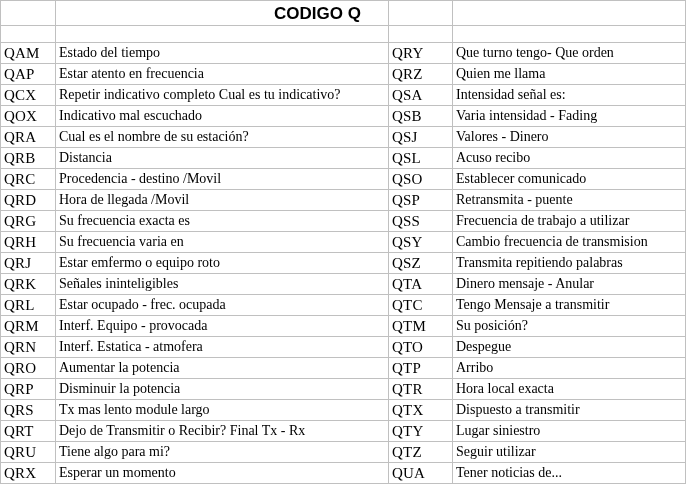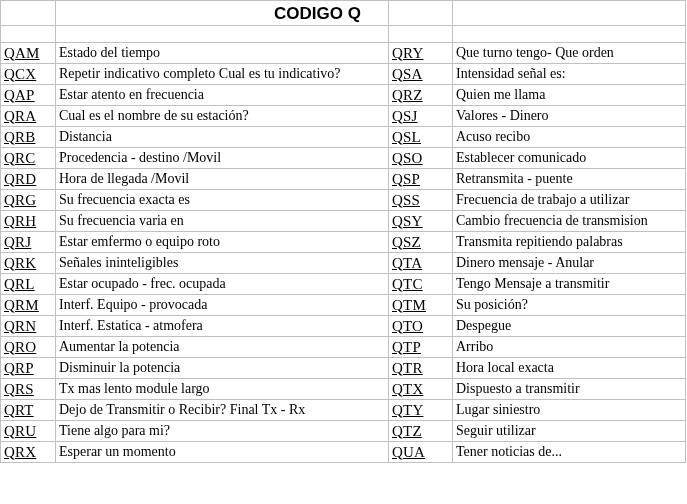--- a/index.html
+++ b/index.html
@@ -31,21 +31,20 @@
       font-size: 14px;
       color: #000000;
       line-height: 1;
     }
     .sheet tr.title-row td { height: 23px; margin-top: 12px; }
     .sheet tr.blank-row td { height: 16px; }
     .sheet tr.data-row td { height: 20px; }
     .sheet td.code {
       font-size: 15px;
       letter-spacing: 0.2px;
-      text-decoration: underline;
     }
     .sheet td.title-cell {
       font-family: "Liberation Sans", "DejaVu Sans", sans-serif;
       font-weight: bold;
       font-size: 17px;
       text-align: right;
       padding-right: 27px;
       padding-top: 1px;
       vertical-align: middle;
     }
@@ -77,30 +76,36 @@
       <td></td>
       <td></td>
     </tr>
   <tr class="data-row">
         <td class="code">QAM</td>
         <td class="meaning">Estado del tiempo</td>
         <td class="code">QRY</td>
         <td class="meaning">Que turno tengo- Que orden</td>
       </tr>
       <tr class="data-row">
+        <td class="code">QAP</td>
+        <td class="meaning">Estar atento en frecuencia</td>
+        <td class="code">QRZ</td>
+        <td class="meaning">Quien me llama</td>
+      </tr>
+      <tr class="data-row">
         <td class="code">QCX</td>
         <td class="meaning">Repetir indicativo completo Cual es tu indicativo?</td>
         <td class="code">QSA</td>
         <td class="meaning">Intensidad señal es:</td>
       </tr>
       <tr class="data-row">
-        <td class="code">QAP</td>
-        <td class="meaning">Estar atento en frecuencia</td>
-        <td class="code">QRZ</td>
-        <td class="meaning">Quien me llama</td>
+        <td class="code">QOX</td>
+        <td class="meaning">Indicativo mal escuchado</td>
+        <td class="code">QSB</td>
+        <td class="meaning">Varia intensidad - Fading</td>
       </tr>
       <tr class="data-row">
         <td class="code">QRA</td>
         <td class="meaning">Cual es el nombre de su estación?</td>
         <td class="code">QSJ</td>
         <td class="meaning">Valores - Dinero</td>
       </tr>
       <tr class="data-row">
         <td class="code">QRB</td>
         <td class="meaning">Distancia</td>

